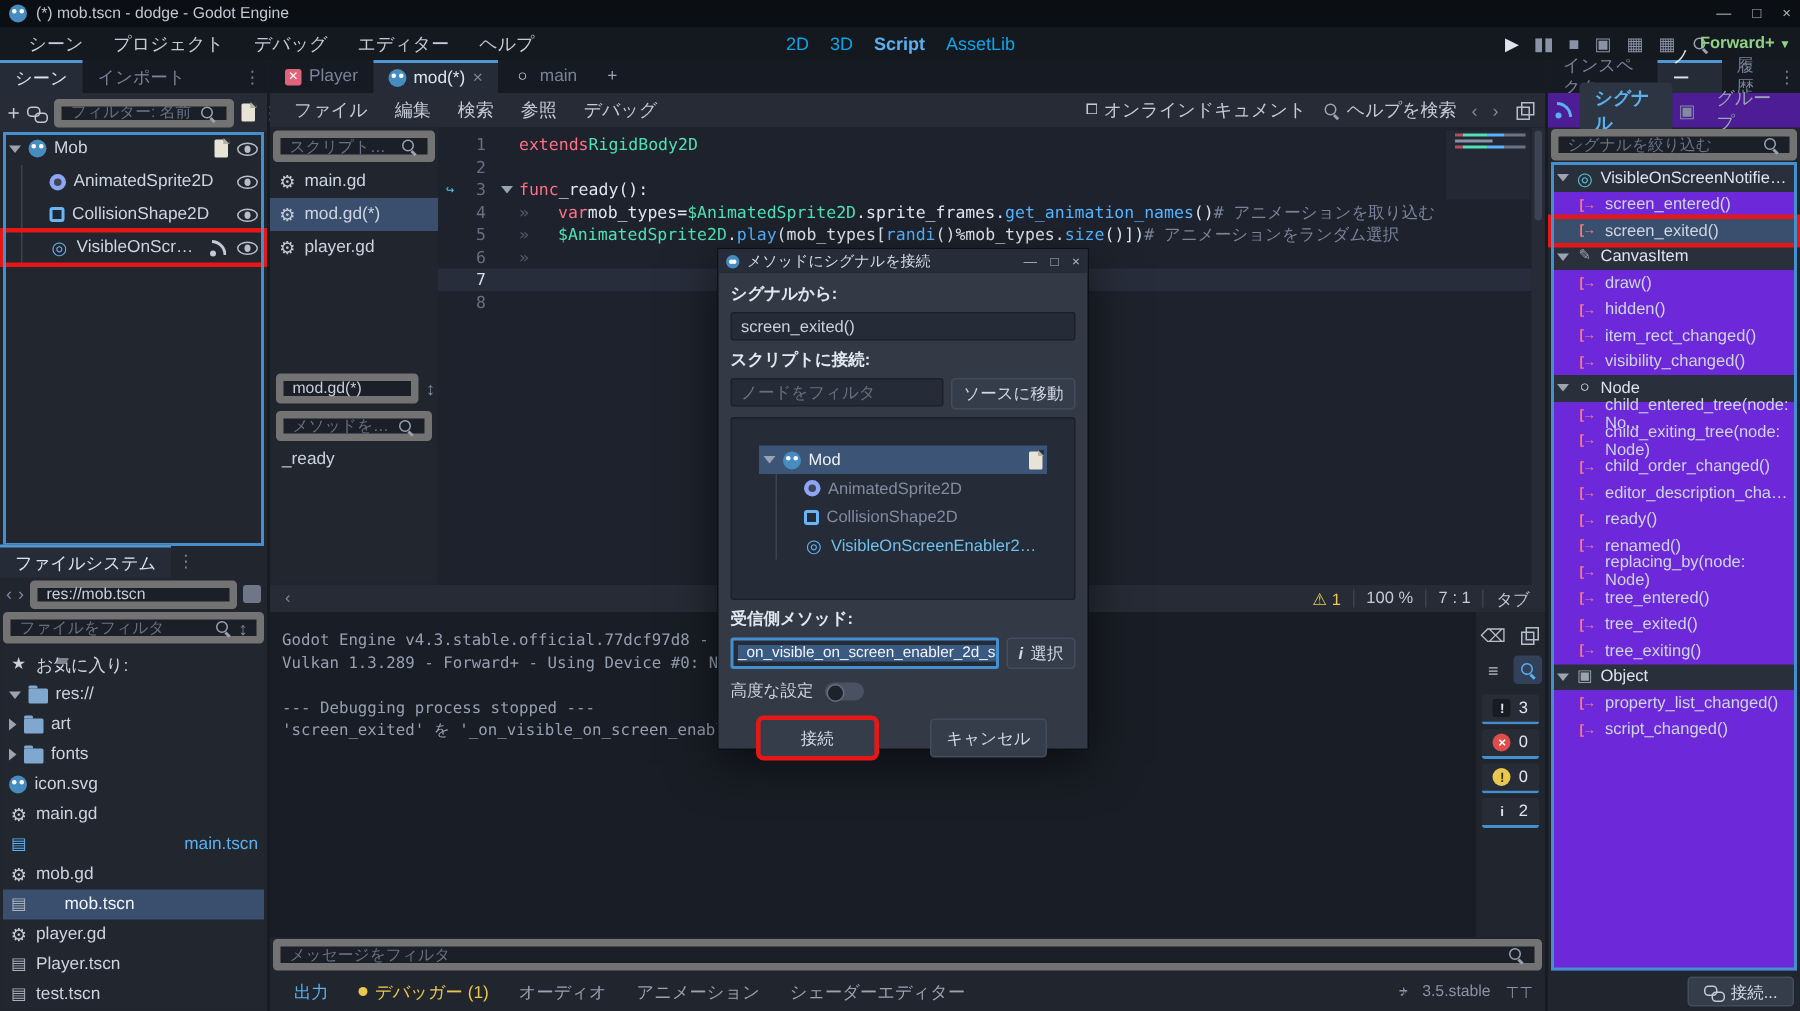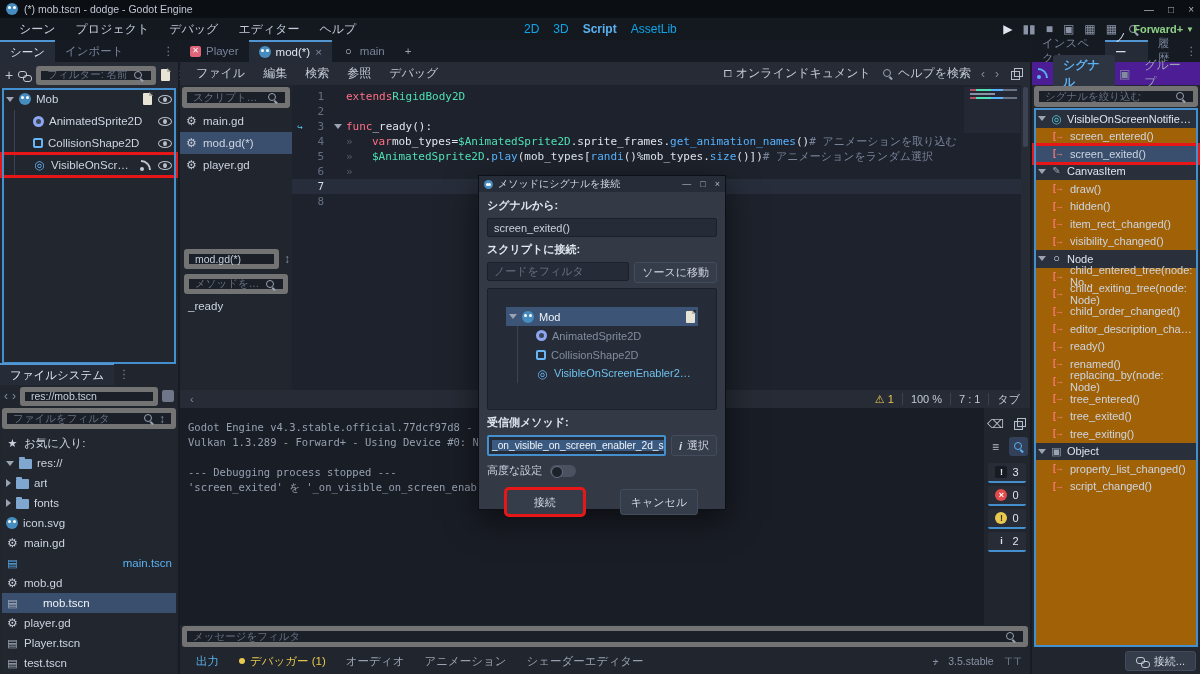--- a/index.html
+++ b/index.html
@@ -177,31 +177,31 @@
   .bb-item.warn { color:#e8c84f; }
   .bb-dot { width:6px; height:6px; border-radius:50%; background:#e8c84f; }
   .bb-right { margin-left:auto; display:flex; align-items:center; gap:10px; color:#8a93a5; font-size:10.5px; }
 
   
   .nd-subtabs { position:absolute; left:0; top:22px; right:0; height:23px; background:#4c1d95;
         display:flex; align-items:center; padding:0 4px; gap:4px; }
   .nd-subtab { display:flex; align-items:center; gap:5px; padding:2px 10px; border-radius:3px; color:#9aa3b2; }
   .nd-subtab.active { color:#5ab1f0; background:#2d3442; font-weight:bold; }
   .nd-search { position:absolute; left:2px; top:46px; right:2px; height:21px; }
-  .nd-tree { position:absolute; left:2px; top:68px; right:2px; bottom:27px; background:#a16207; padding-top:2px; }
+  .nd-tree { position:absolute; left:2px; top:68px; right:2px; bottom:27px; background:#6d28d9; padding-top:2px; }
   .sig-row { height:17.5px; display:flex; align-items:center; gap:4px; padding:0 4px; font-size:11px; color:#cdd5e1; }
   .sig-row.cls { background:#2a303b; color:#dfe5ee; }
   .sig-row.sel { background:#3a4f6d; }
   .sig-row .lbl { overflow:hidden; text-overflow:ellipsis; }
   .nd-foot { position:absolute; left:0; right:0; bottom:0; height:26px; display:flex; align-items:center;
         justify-content:flex-end; padding:0 4px; background:#20252e; }
   .nd-foot .btn { height:20px; font-size:11px; }
 
   
-  .dialog { position:absolute; left:478px; top:175px; width:248px; height:335px; background:#333a46;
+  .dialog { position:absolute; left:478px; top:165px; width:248px; height:335px; background:#333a46;
         border:1px solid #0d1117; box-shadow:0 10px 30px rgba(0,0,0,.55); z-index:30; font-size:11px; }
   .dlg-title { height:16px; background:#272d38; display:flex; align-items:center; gap:5px; padding:0 5px;
         font-size:10px; color:#d6dde8; }
   .dlg-title .wc { margin-left:auto; display:flex; gap:9px; color:#aeb6c4; font-size:9px; }
   .dlg-body { padding:6px 8px; display:flex; flex-direction:column; gap:5px; }
   .dlg-label { font-weight:bold; color:#e2e8f0; }
   .dlg-field { height:19px; background:#262c37; border:1px solid #1b202a; border-radius:2px;
         display:flex; align-items:center; padding:0 6px; color:#c8d0dc; }
   .dlg-row { display:flex; gap:5px; }
   .dlg-tree { height:122px; background:#262c37; border:1px solid #1b202a; border-radius:2px; padding:18px; }

